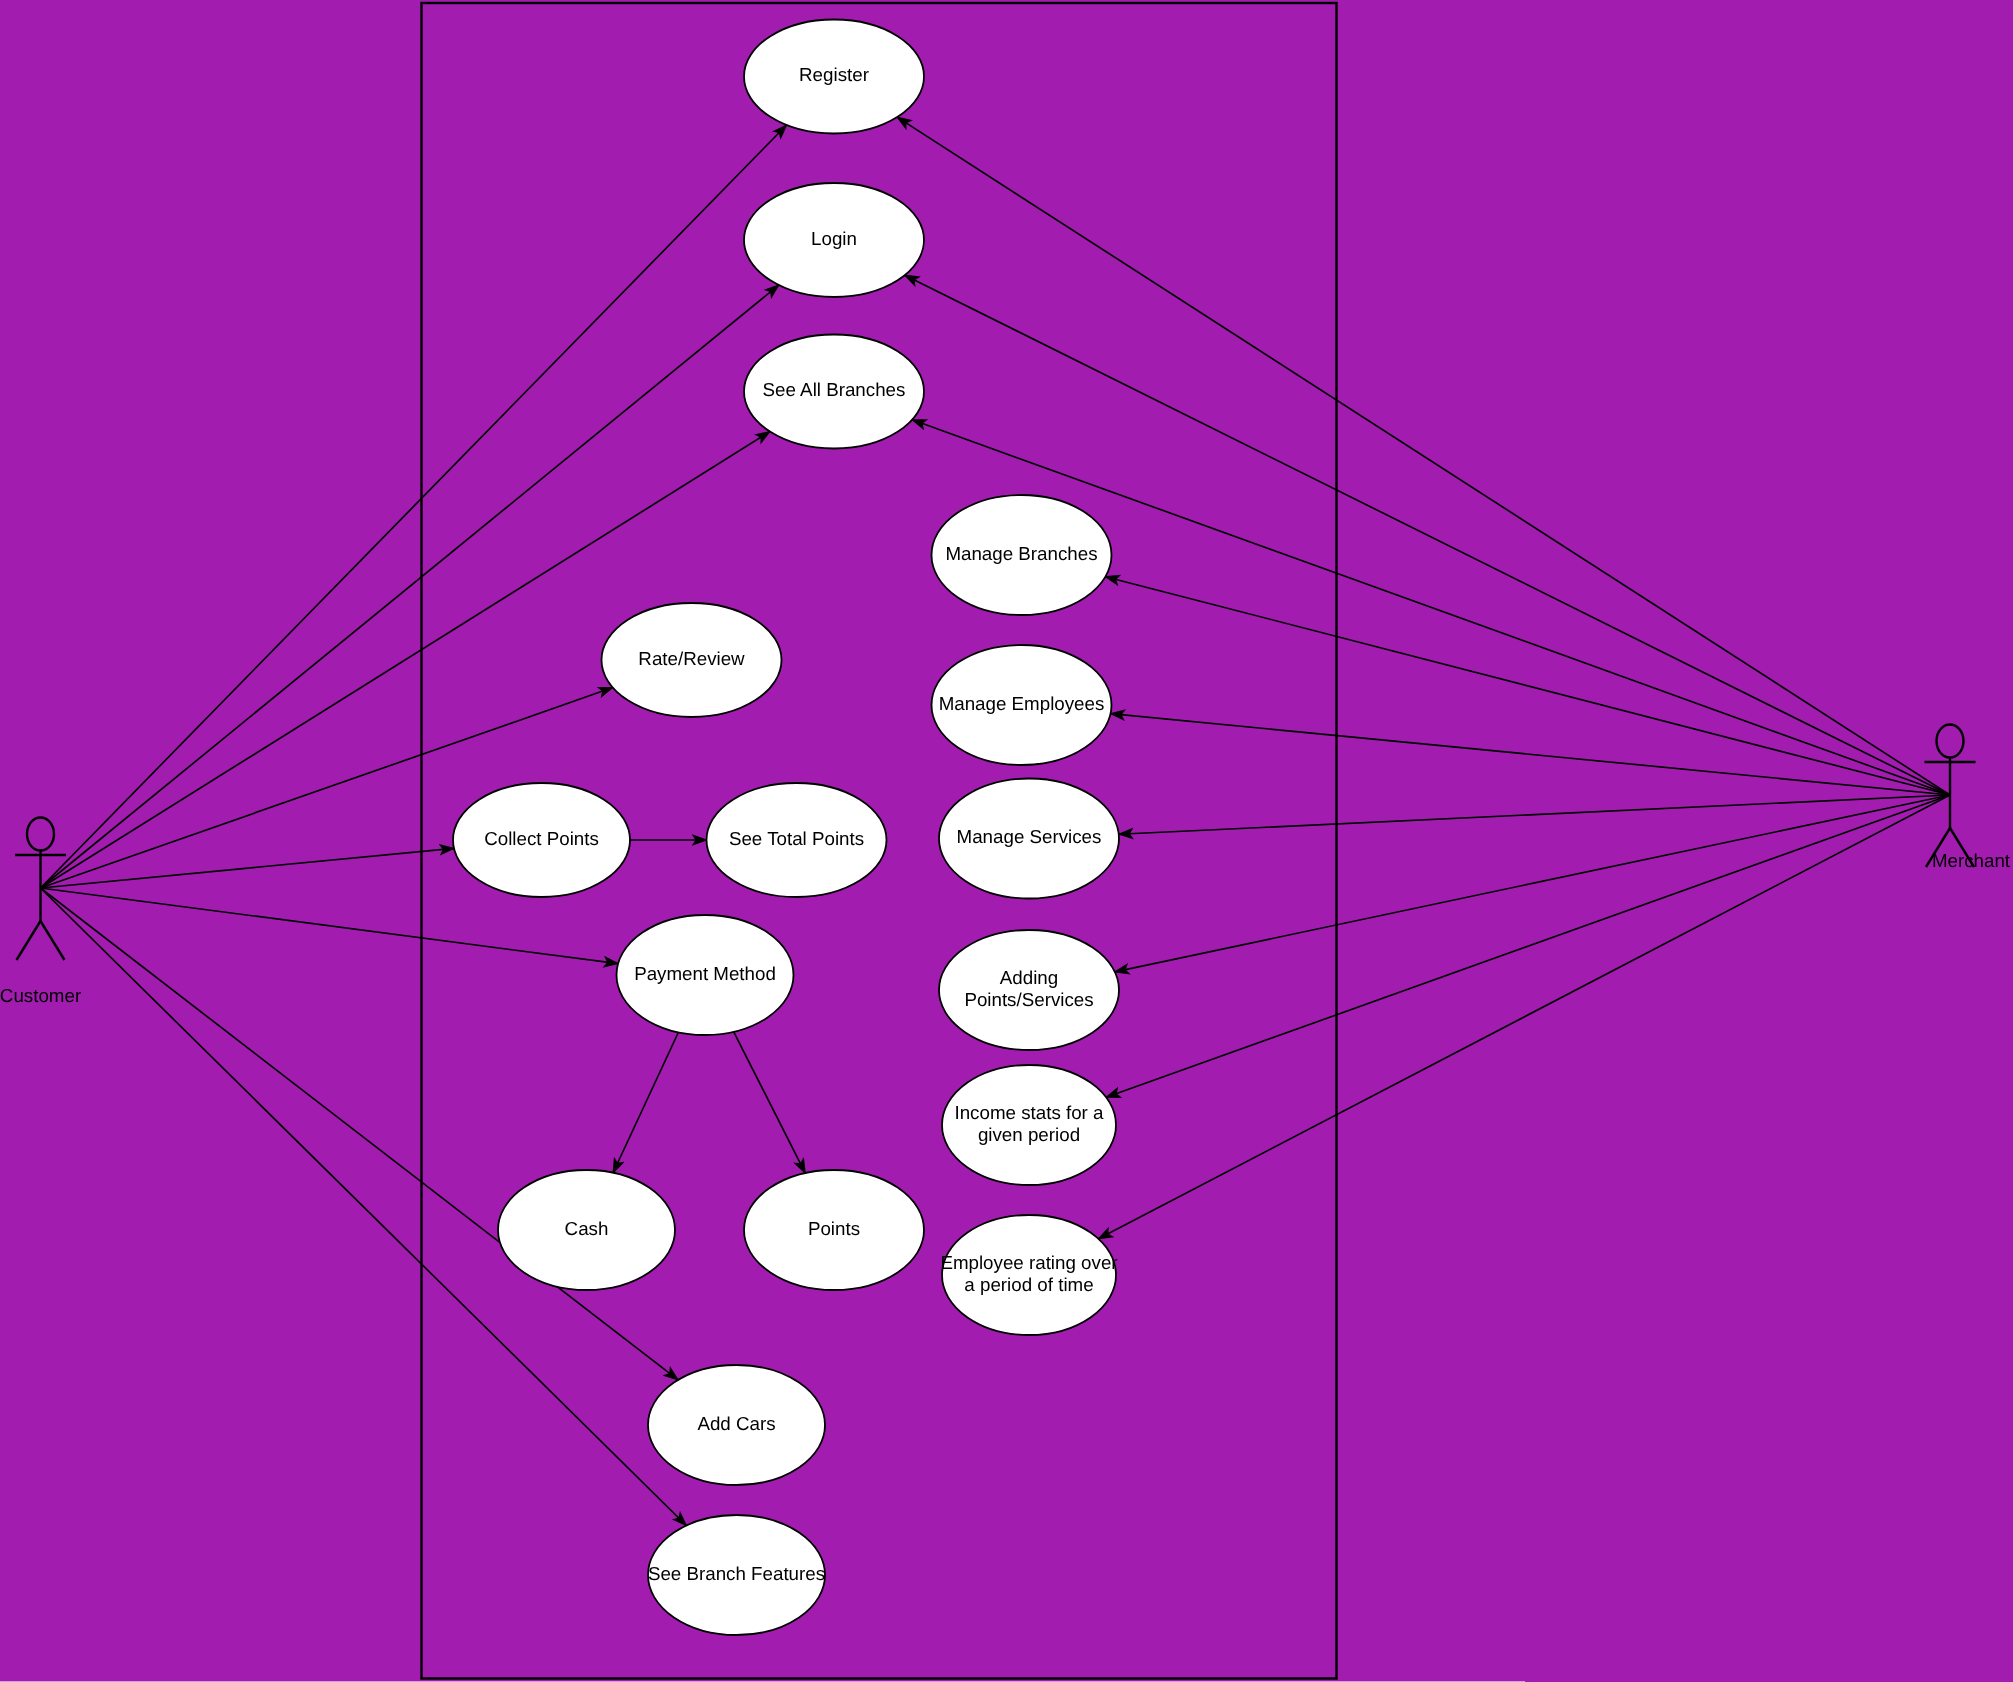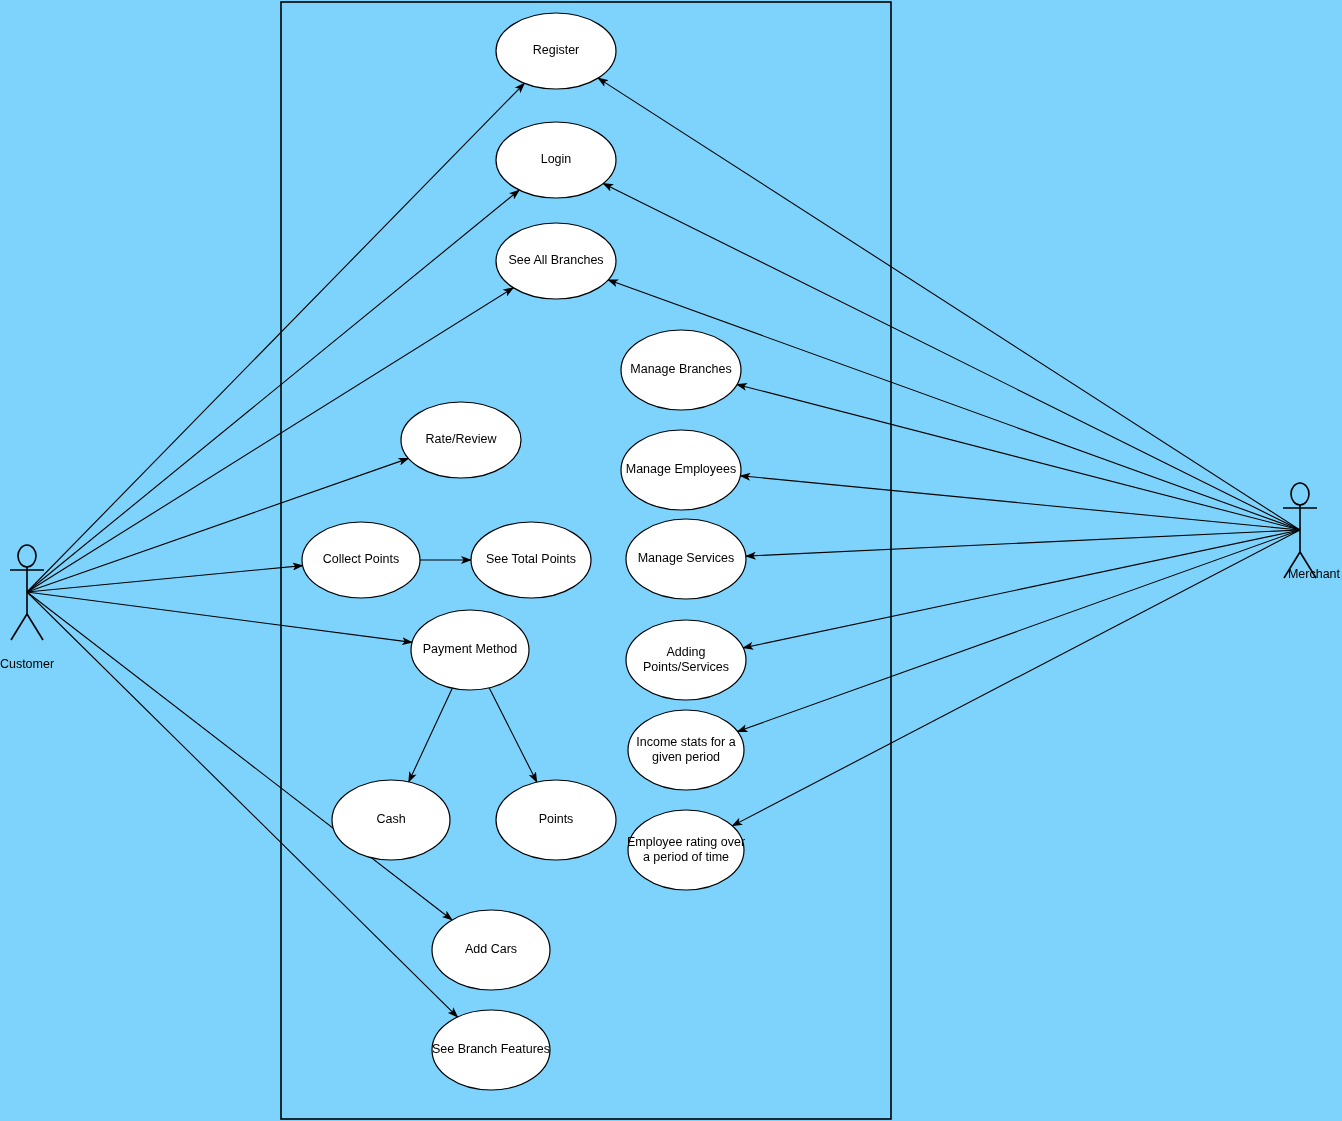--- a/index.html
+++ b/index.html
@@ -5,21 +5,21 @@
 <style>
   html, body {
     margin: 0;
     padding: 0;
     background: #ffffff;
   }
   #diagram-root {
     position: relative;
     width: 1342px;
     height: 1121px;
-    background: #7dd3fc;
+    background: #a21caf;
     font-family: "Liberation Sans", sans-serif;
     overflow: hidden;
     text-align: center;
   }
   svg#uml-canvas {
     position: absolute;
     top: 0;
     left: 0;
     width: 1342px;
     height: 1121px;

